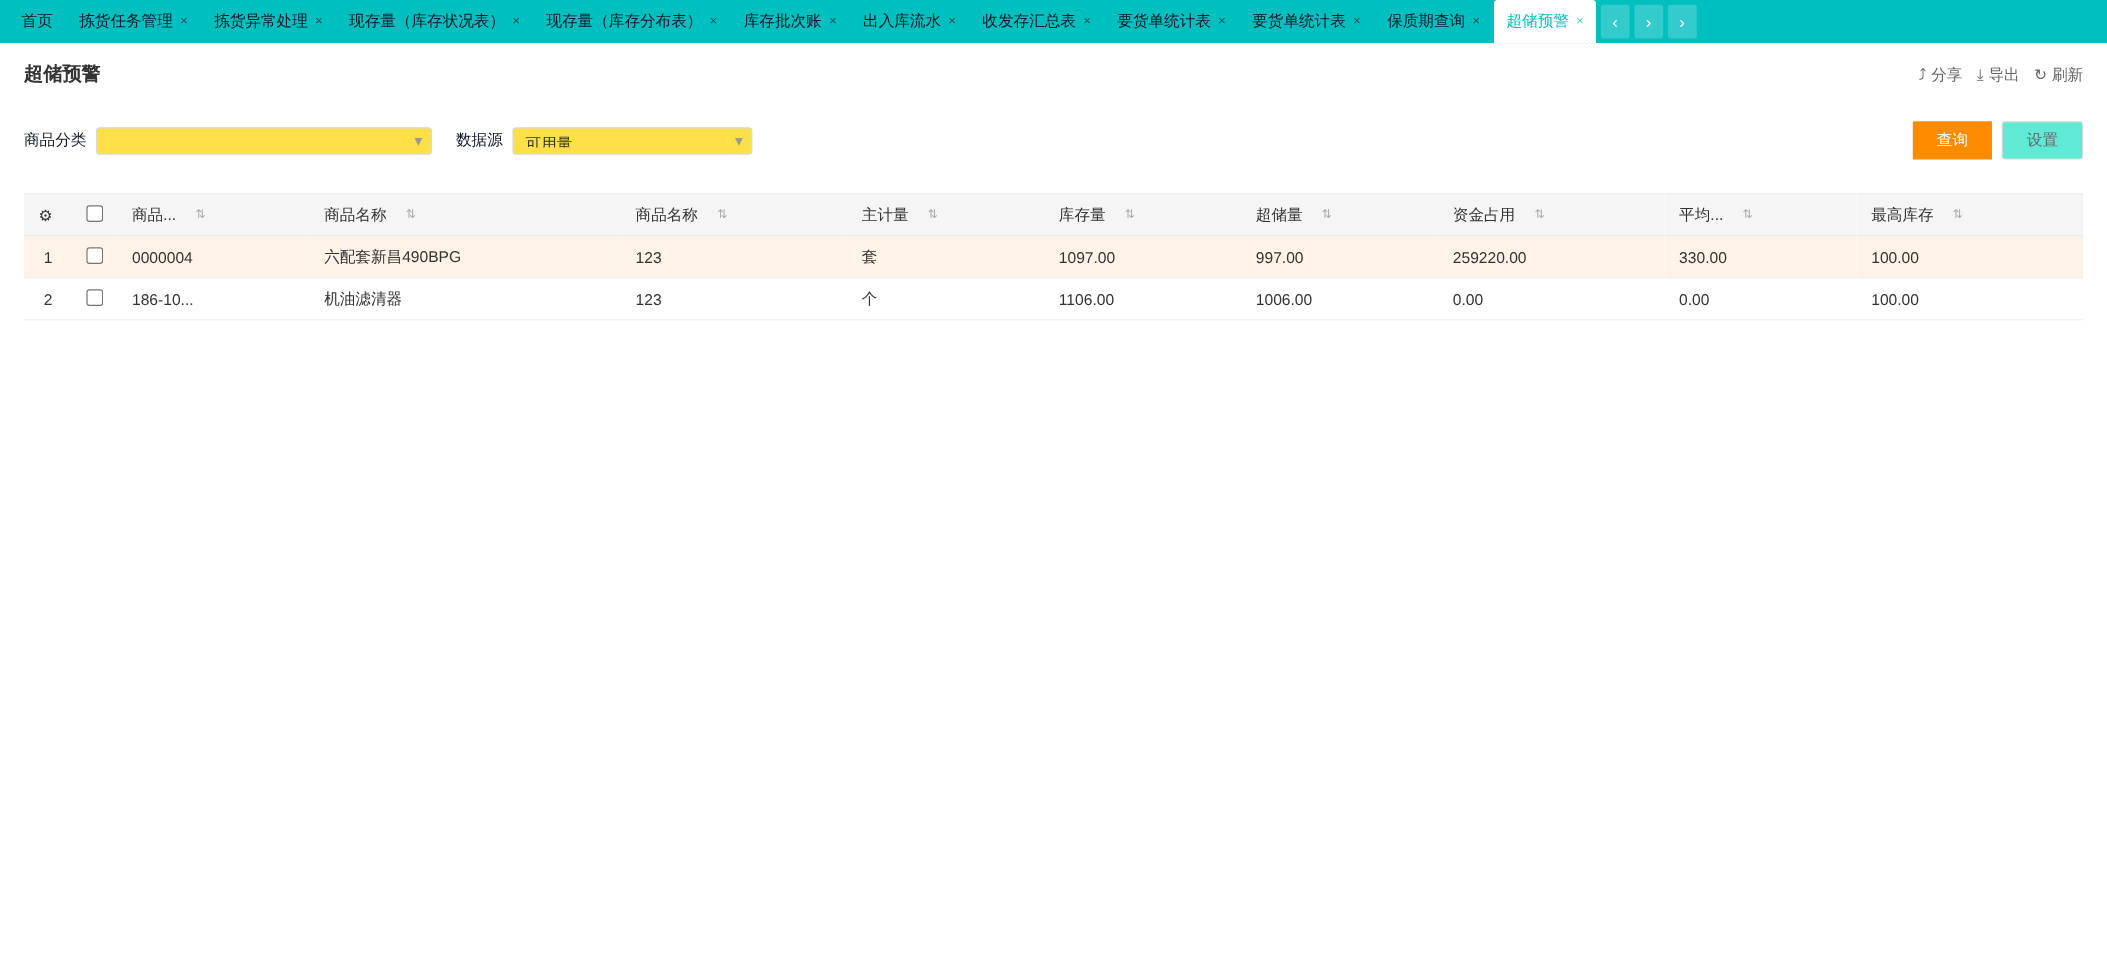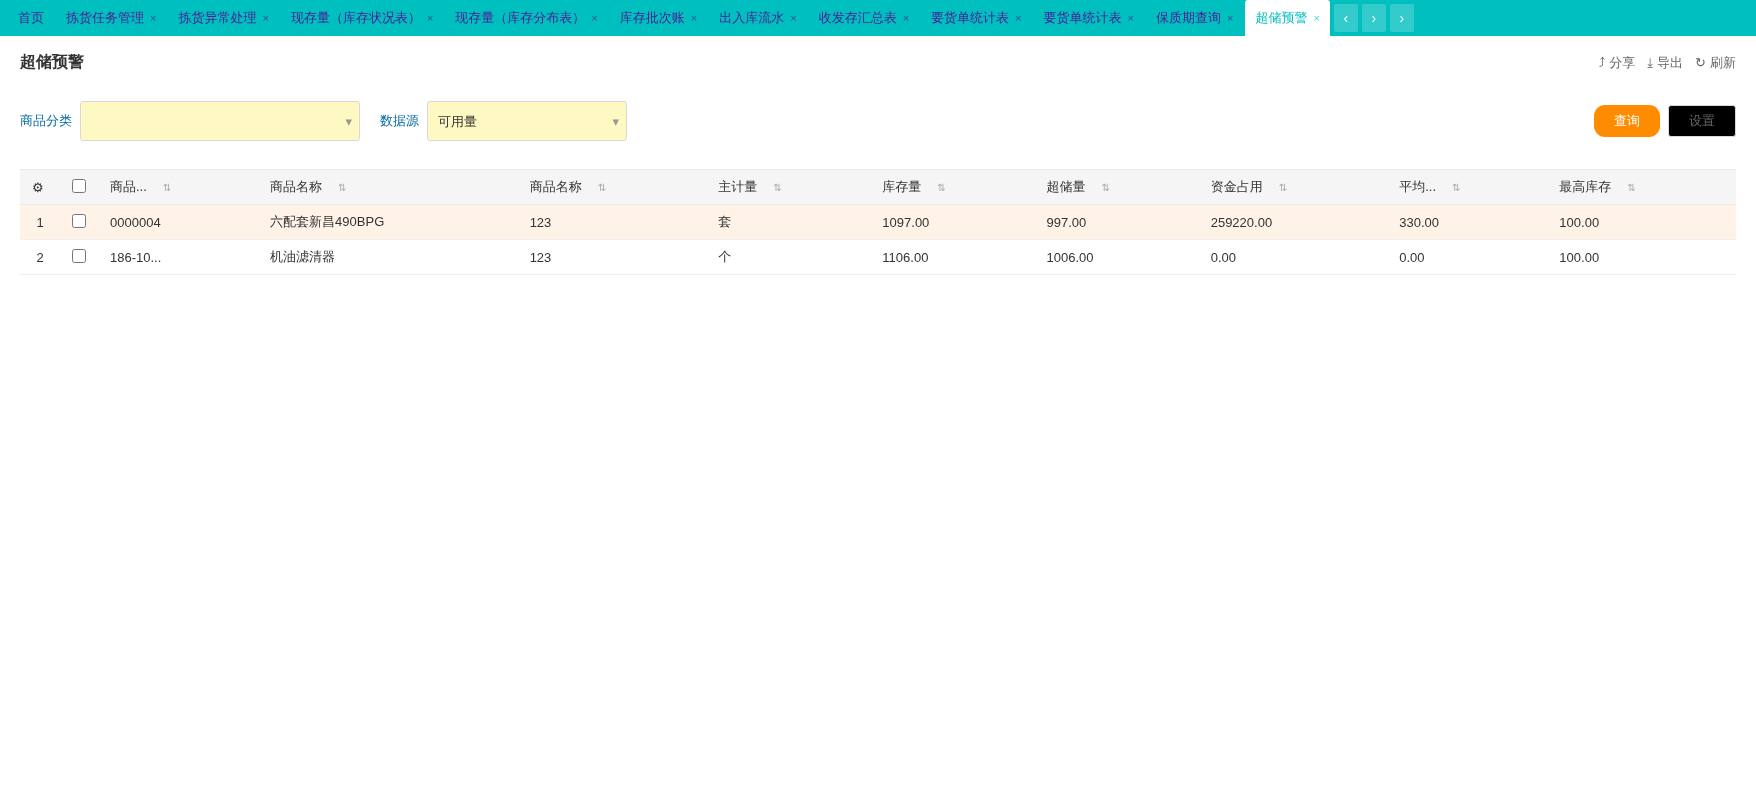--- a/index.html
+++ b/index.html
@@ -9,21 +9,21 @@
     .top-nav {
       background: #00bfbf;
       display: flex;
       align-items: center;
       height: 36px;
       padding: 0 8px;
       gap: 2px;
       overflow: hidden;
     }
     .top-nav-item {
-      color: #4c1d95;
+      color: #0f172a;
       padding: 0 10px;
       height: 36px;
       display: flex;
       align-items: center;
       cursor: pointer;
       white-space: nowrap;
       font-size: 13px;
       gap: 4px;
       border-radius: 2px;
     }
@@ -91,31 +91,31 @@
       gap: 20px;
       margin-bottom: 16px;
       padding: 12px 0;
     }
     .filter-item {
       display: flex;
       align-items: center;
       gap: 8px;
     }
     .filter-label {
-      color: #0369a1;
+      color: #0f172a;
       white-space: nowrap;
     }
     .filter-select {
       border: 1px solid #d9d9d9;
       border-radius: 3px;
       padding: 5px 28px 5px 10px;
       width: 280px;
-      height: 40px;
+      height: 23px;
       appearance: none;
-      background: #fef9c3;
+      background: #fde047;
       cursor: pointer;
       font-size: 13px;
       color: #333;
       position: relative;
     }
     .select-wrapper {
       position: relative;
       display: inline-block;
     }
     .select-wrapper::after {
@@ -126,28 +126,28 @@
       transform: translateY(-50%);
       color: #999;
       pointer-events: none;
     }
 
     
     .btn-primary {
       background: #ff8c00;
       color: #fff;
       border: none;
-      border-radius: 11px;
+      border-radius: 1px;
       padding: 6px 20px;
       cursor: pointer;
       font-size: 13px;
       height: 32px;
     }
     .btn-default {
-      background: #000000;
+      background: #5eead4;
       color: #666;
       border: 1px solid #d9d9d9;
       border-radius: 3px;
       padding: 6px 20px;
       cursor: pointer;
       font-size: 13px;
       height: 32px;
     }
 
     .filter-right-actions {

